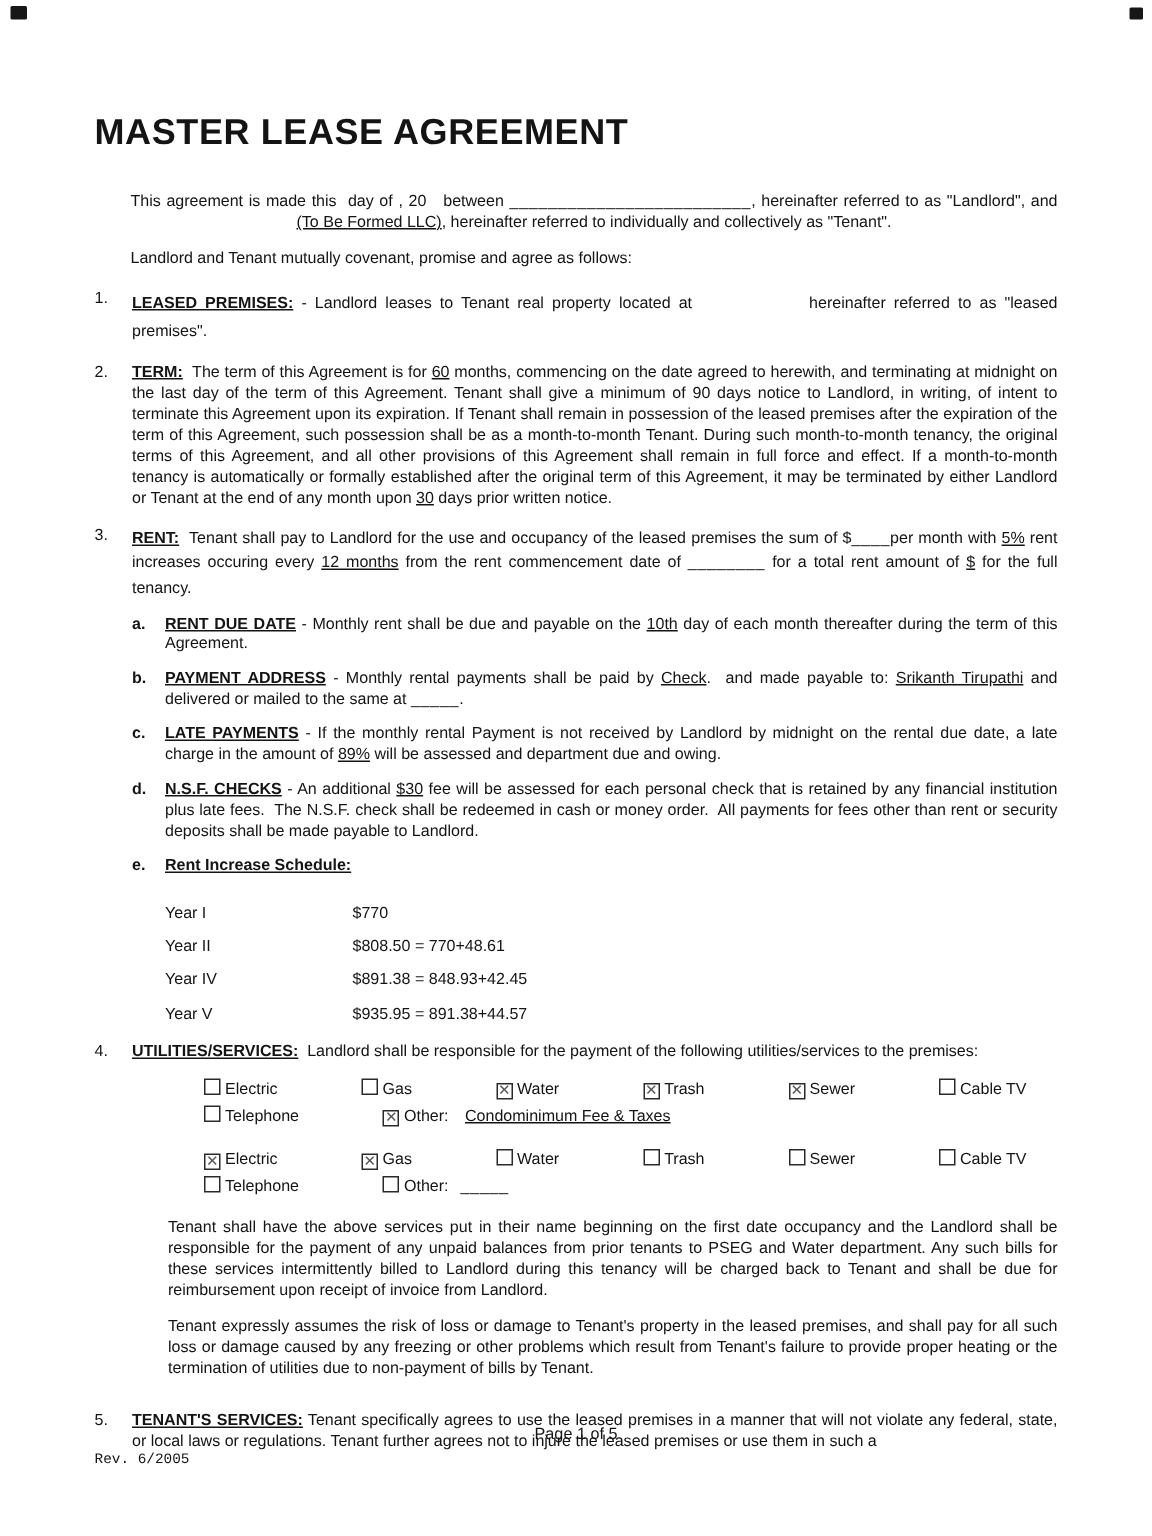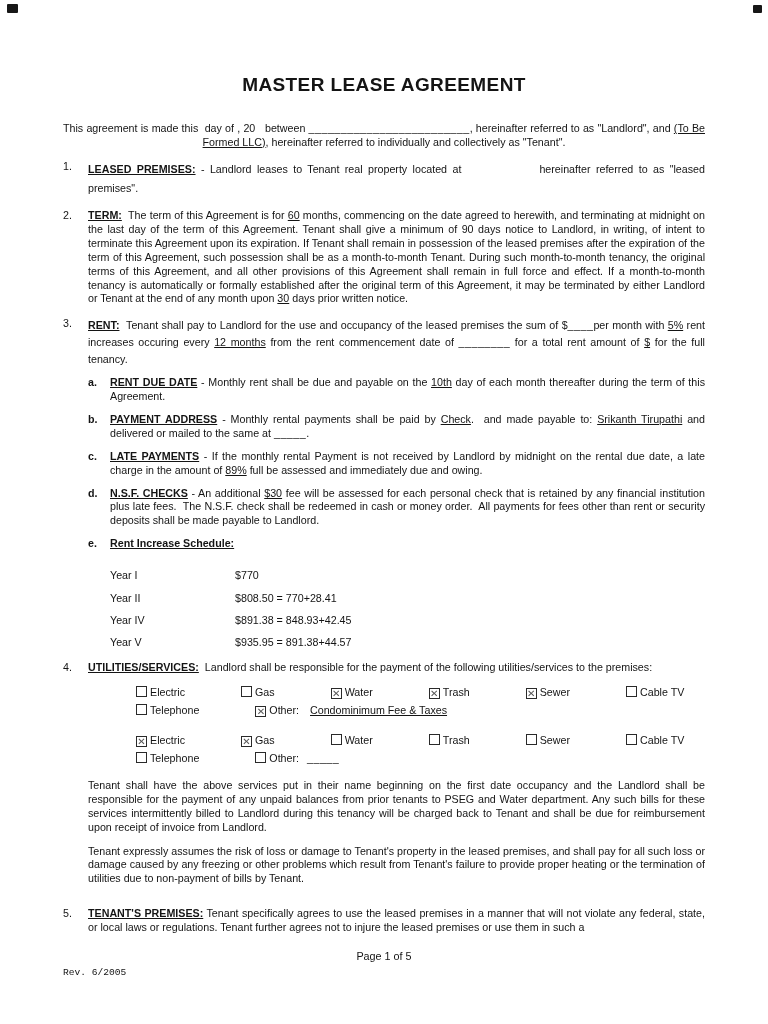--- a/index.html
+++ b/index.html
@@ -3,22 +3,22 @@
 <meta charset="utf-8">
 <style>
   * { margin:0; padding:0; box-sizing:border-box; }
   html,body { background:#ffffff; }
   body { font-family:"Liberation Sans", sans-serif; color:#141414; }
   .page { position:relative; width:768px; height:1024px; margin:0 auto; background:#fff;
           padding:73px 63px 0 63px; font-size:10.7px; line-height:1.3; overflow:hidden; }
   .mark { position:absolute; background:#171717; }
   .mark.tl { left:7px; top:4px; width:11px; height:9px; border-radius:1px; }
   .mark.tr { right:6px; top:5px; width:9px; height:8px; border-radius:1px; }
-  .title { text-align:center; font-size:19px; font-weight:700; letter-spacing:.4px; margin:0 0 24px 0; }
-  .para { margin-bottom:10px; }
+  .title { font-size:24px; font-weight:700; letter-spacing:.4px; margin:0 0 24px 0; }
+  .para { margin-bottom:10px;margin-left:24px; }
   .j { text-align:justify; }
   .center-last { text-align:justify; text-align-last:center; }
   .sec { display:flex; margin-bottom:11px; }
   .num { width:25px; flex:none; }
   .body { flex:1; min-width:0; }
   .sub { display:flex; margin-top:9px; }
   .letter { width:22px; flex:none; font-weight:700; }
   .sbody { flex:1; min-width:0; }
   .h { font-weight:700; text-decoration:underline; }
   .u { text-decoration:underline; }
@@ -40,20 +40,21 @@
 <body>
 
 <div class="page">
   <div class="mark tl"></div>
   <div class="mark tr"></div>
 
   <h1 class="title">MASTER LEASE AGREEMENT</h1>
 
   <p class="para center-last"><span>This agreement is made this &nbsp;day of , 20&nbsp;&nbsp; between </span><span class="blank">_________________________</span><span>, hereinafter referred to as "Landlord", and </span><span class="u">(To Be Formed LLC)</span><span>, hereinafter referred to individually and collectively as "Tenant".</span></p>
 
+  <p class="para" style="margin-bottom:13px">Landlord and Tenant mutually covenant, promise and agree as follows:</p>
 
   <div class="sec">
     <div class="num">1.</div>
     <div class="body j loose"><span class="h">LEASED PREMISES:</span><span> - Landlord leases to Tenant real property located at</span><span class="gap"></span><span>hereinafter referred to as "leased premises".</span></div>
   </div>
 
   <div class="sec">
     <div class="num">2.</div>
     <div class="body j"><span class="h">TERM:</span><span>&nbsp; The term of this Agreement is for </span><span class="u">60</span><span> months, commencing on the date agreed to herewith, and terminating at midnight on the last day of the term of this Agreement. Tenant shall give a minimum of 90 days notice to Landlord, in writing, of intent to terminate this Agreement upon its expiration. If Tenant shall remain in possession of the leased premises after the expiration of the term of this Agreement, such possession shall be as a month-to-month Tenant. During such month-to-month tenancy, the original terms of this Agreement, and all other provisions of this Agreement shall remain in full force and effect. If a month-to-month tenancy is automatically or formally established after the original term of this Agreement, it may be terminated by either Landlord or Tenant at the end of any month upon </span><span class="u">30</span><span> days prior written notice.</span></div>
   </div>
@@ -68,40 +69,40 @@
         <div class="sbody j"><span class="h">RENT DUE DATE</span><span> - Monthly rent shall be due and payable on the </span><span class="u">10th</span><span> day of each month thereafter during the term of this Agreement.</span></div>
       </div>
 
       <div class="sub">
         <div class="letter">b.</div>
         <div class="sbody j"><span class="h">PAYMENT ADDRESS</span><span> - Monthly rental payments shall be paid by </span><span class="u">Check</span><span>.&nbsp; and made payable to: </span><span class="u">Srikanth Tirupathi</span><span> and delivered or mailed to the same at </span><span class="blank">_____</span><span>.</span></div>
       </div>
 
       <div class="sub">
         <div class="letter">c.</div>
-        <div class="sbody j"><span class="h">LATE PAYMENTS</span><span> - If the monthly rental Payment is not received by Landlord by midnight on the rental due date, a late charge in the amount of </span><span class="u">89%</span><span> full be assessed and immediately due and owing.</span></div>
+        <div class="sbody j"><span class="h">LATE PAYMENTS</span><span> - If the monthly rental Payment is not received by Landlord by midnight on the rental due date, a late charge in the amount of </span><span class="u">89%</span><span> will be assessed and department due and owing.</span></div>
       </div>
 
       <div class="sub">
         <div class="letter">d.</div>
         <div class="sbody j"><span class="h">N.S.F. CHECKS</span><span> - An additional </span><span class="u">$30</span><span> fee will be assessed for each personal check that is retained by any financial institution plus late fees.&nbsp; The N.S.F. check shall be redeemed in cash or money order.&nbsp; All payments for fees other than rent or security deposits shall be made payable to Landlord.</span></div>
       </div>
 
       <div class="sub">
         <div class="letter">e.</div>
         <div class="sbody">
           <span class="h">Rent Increase Schedule:</span>
           <div class="rent-table">
             <div class="rrow">
                 <span class="ylab">Year I</span>
                 <span>$770</span>
               </div>
             <div class="rrow">
                 <span class="ylab">Year II</span>
-                <span>$808.50 = 770+28.41</span>
+                <span>$808.50 = 770+48.61</span>
               </div>
             <div class="rrow">
                 <span class="ylab">Year IV</span>
                 <span>$891.38 = 848.93+42.45</span>
               </div>
             <div class="rrow">
                 <span class="ylab">Year V</span>
                 <span>$935.95 = 891.38+44.57</span>
               </div>
           </div>
@@ -121,18 +122,18 @@
       <div class="cbrow"><span class="cbi"><span class="box checked">✕</span><span>Electric</span></span><span class="cbi"><span class="box checked">✕</span><span>Gas</span></span><span class="cbi"><span class="box"></span><span>Water</span></span><span class="cbi"><span class="box"></span><span>Trash</span></span><span class="cbi"><span class="box"></span><span>Sewer</span></span><span class="cbi"><span class="box"></span><span>Cable TV</span></span><span class="cbi"><span class="box"></span><span>Telephone</span></span><span class="cbi"><span class="box"></span><span>Other:</span></span><span class="blank">_____</span></div>
 
       <div class="para j" style="margin-top:12px">Tenant shall have the above services put in their name beginning on the first date occupancy and the Landlord shall be responsible for the payment of any unpaid balances from prior tenants to PSEG and Water department. Any such bills for these services intermittently billed to Landlord during this tenancy will be charged back to Tenant and shall be due for reimbursement upon receipt of invoice from Landlord.</div>
 
       <div class="para j">Tenant expressly assumes the risk of loss or damage to Tenant's property in the leased premises, and shall pay for all such loss or damage caused by any freezing or other problems which result from Tenant's failure to provide proper heating or the termination of utilities due to non-payment of bills by Tenant.</div>
     </div>
   </div>
 
   <div class="sec">
     <div class="num">5.</div>
-    <div class="body j"><span class="h">TENANT'S PREMISES:</span><span> Tenant specifically agrees to use the leased premises in a manner that will not violate any federal, state, or local laws or regulations. Tenant further agrees not to injure the leased premises or use them in such a</span></div>
+    <div class="body j"><span class="h">TENANT'S SERVICES:</span><span> Tenant specifically agrees to use the leased premises in a manner that will not violate any federal, state, or local laws or regulations. Tenant further agrees not to injure the leased premises or use them in such a</span></div>
   </div>
 
   <div class="pgnum">Page 1 of 5</div>
   <div class="rev">Rev. 6/2005</div>
 </div>
 
 </body></html>

